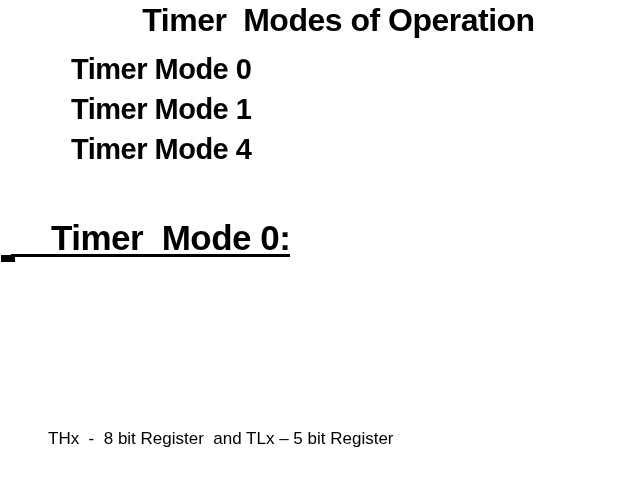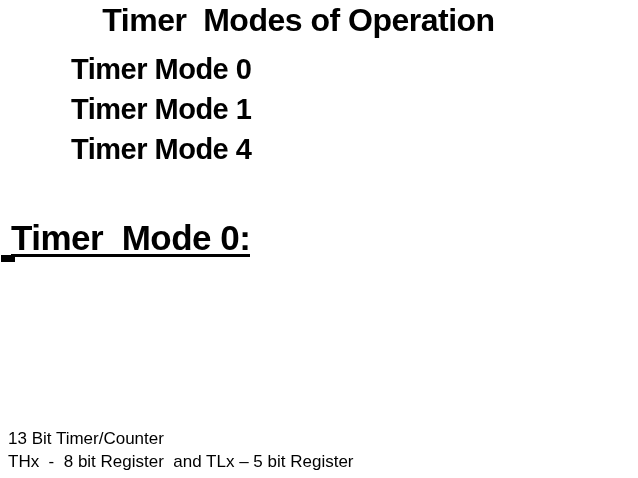--- a/index.html
+++ b/index.html
@@ -9,21 +9,21 @@
   }
   .slide {
     position: relative;
     width: 638px;
     height: 478px;
     background: #ffffff;
     overflow: hidden;
     font-family: "Liberation Sans", sans-serif;
     color: #000000;
   }
-  .pre { white-space: pre; }
+  .pre { white-space: pre; padding-left: 40px; }
 
   
   .title {
     position: absolute;
     top: 2px;
     left: 0;
     width: 597px;
     text-align: center;
     font-size: 32px;
     font-weight: bold;
@@ -120,17 +120,16 @@
 
     
     
 
     
 
     
   </div>
 
   <div class="notes">
-    <div class="pre">13 Bit Timer/Counter</div>
     <div class="pre">THx  -  8 bit Register  and TLx – 5 bit Register</div>
   </div>
 
 </div>
 
 </body></html>

